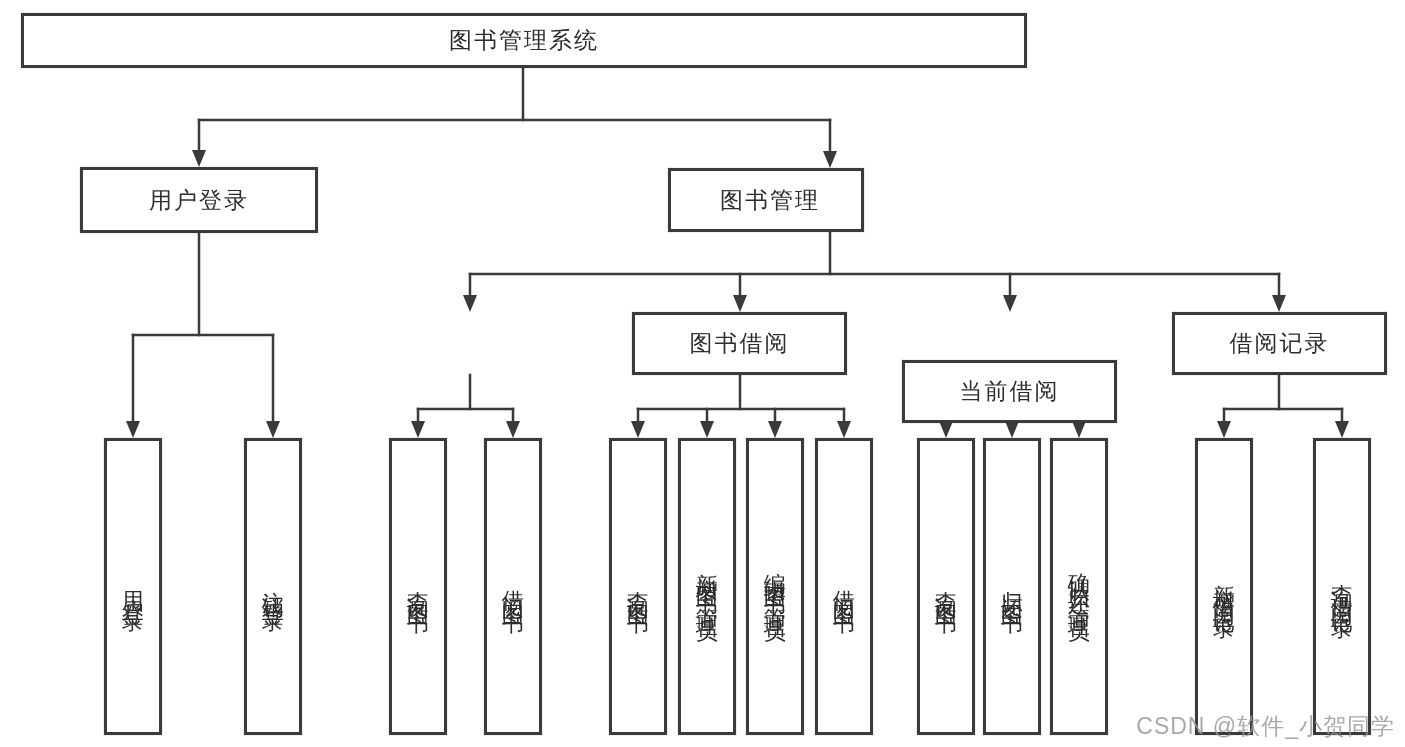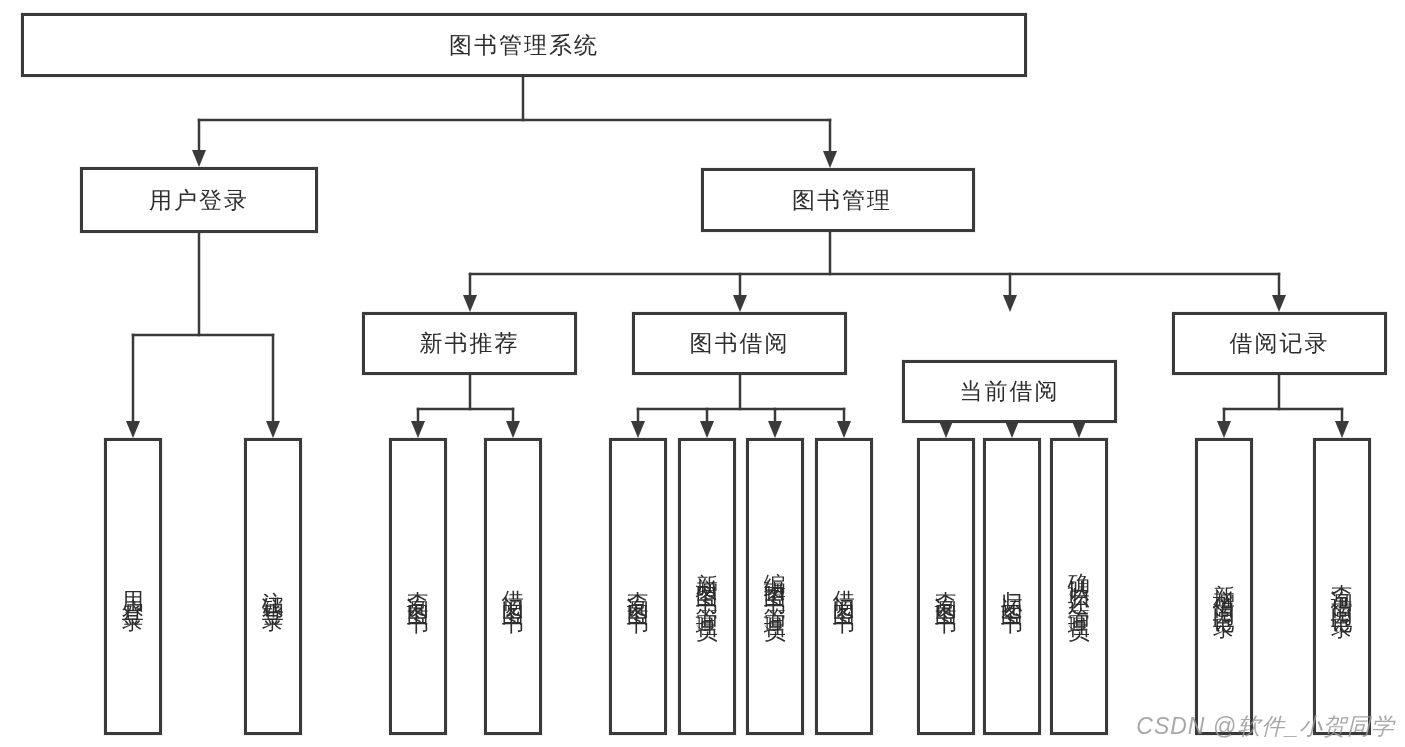--- a/index.html
+++ b/index.html
@@ -47,21 +47,20 @@
   .watermark{
     position:absolute;
     right:10px;
     top:711px;
     font-size:23px;
     letter-spacing:1px;
     color:var(--wm);
     opacity:0.85;
     z-index:5;
     white-space:nowrap;
-    font-style:italic;
   }
 </style>
 </head>
 <body>
 
 <div class="canvas" style="width: 1405px; height: 747px;">
   <svg class="connector-layer" xmlns="http://www.w3.org/2000/svg" width="1405" height="747">
       <line x1="199" y1="120" x2="830" y2="120" stroke="#3a3a3a" stroke-width="2.5" stroke-linecap="square"></line>
       <line x1="133" y1="335" x2="273" y2="335" stroke="#3a3a3a" stroke-width="2.5" stroke-linecap="square"></line>
       <line x1="470" y1="274" x2="1279" y2="274" stroke="#3a3a3a" stroke-width="2.5" stroke-linecap="square"></line>
@@ -110,31 +109,28 @@
       <polygon points="1005,421 1019,421 1012,438" fill="#3a3a3a"></polygon>
       <line x1="1079" y1="409" x2="1079" y2="423" stroke="#3a3a3a" stroke-width="2.5" stroke-linecap="square"></line>
       <polygon points="1072,421 1086,421 1079,438" fill="#3a3a3a"></polygon>
       <line x1="1224" y1="409" x2="1224" y2="423" stroke="#3a3a3a" stroke-width="2.5" stroke-linecap="square"></line>
       <polygon points="1217,421 1231,421 1224,438" fill="#3a3a3a"></polygon>
       <line x1="1342" y1="409" x2="1342" y2="423" stroke="#3a3a3a" stroke-width="2.5" stroke-linecap="square"></line>
       <polygon points="1335,421 1349,421 1342,438" fill="#3a3a3a"></polygon>
     </svg>
 
   <div class="watermark">CSDN @软件_小贺同学</div>
-<div class="node h" style="left: 21px; top: 13px; width: 1006px; height: 64px;">
+<div class="node h" style="left: 21px; top: 13px; width: 1006px; height: 55px;">
       <span>图书管理系统</span>
     </div>
     <div class="node h" style="left: 80px; top: 167px; width: 238px; height: 66px;">
       <span>用户登录</span>
     </div>
-    <div class="node h" style="left: 701px; top: 168px; width: 274px; height: 64px; padding-left: 8px;">
+    <div class="node h" style="left: 668px; top: 168px; width: 196px; height: 64px; padding-left: 8px;">
       <span>图书管理</span>
-    </div>
-    <div class="node h" style="left: 362px; top: 312px; width: 215px; height: 63px;">
-      <span>新书推荐</span>
     </div>
     <div class="node h" style="left: 632px; top: 312px; width: 215px; height: 63px;">
       <span>图书借阅</span>
     </div>
     <div class="node h" style="left: 902px; top: 312px; width: 215px; height: 63px; margin-top: 48px;">
       <span>当前借阅</span>
     </div>
     <div class="node h" style="left: 1172px; top: 312px; width: 215px; height: 63px; text-align: right;">
       <span>借阅记录</span>
     </div>

